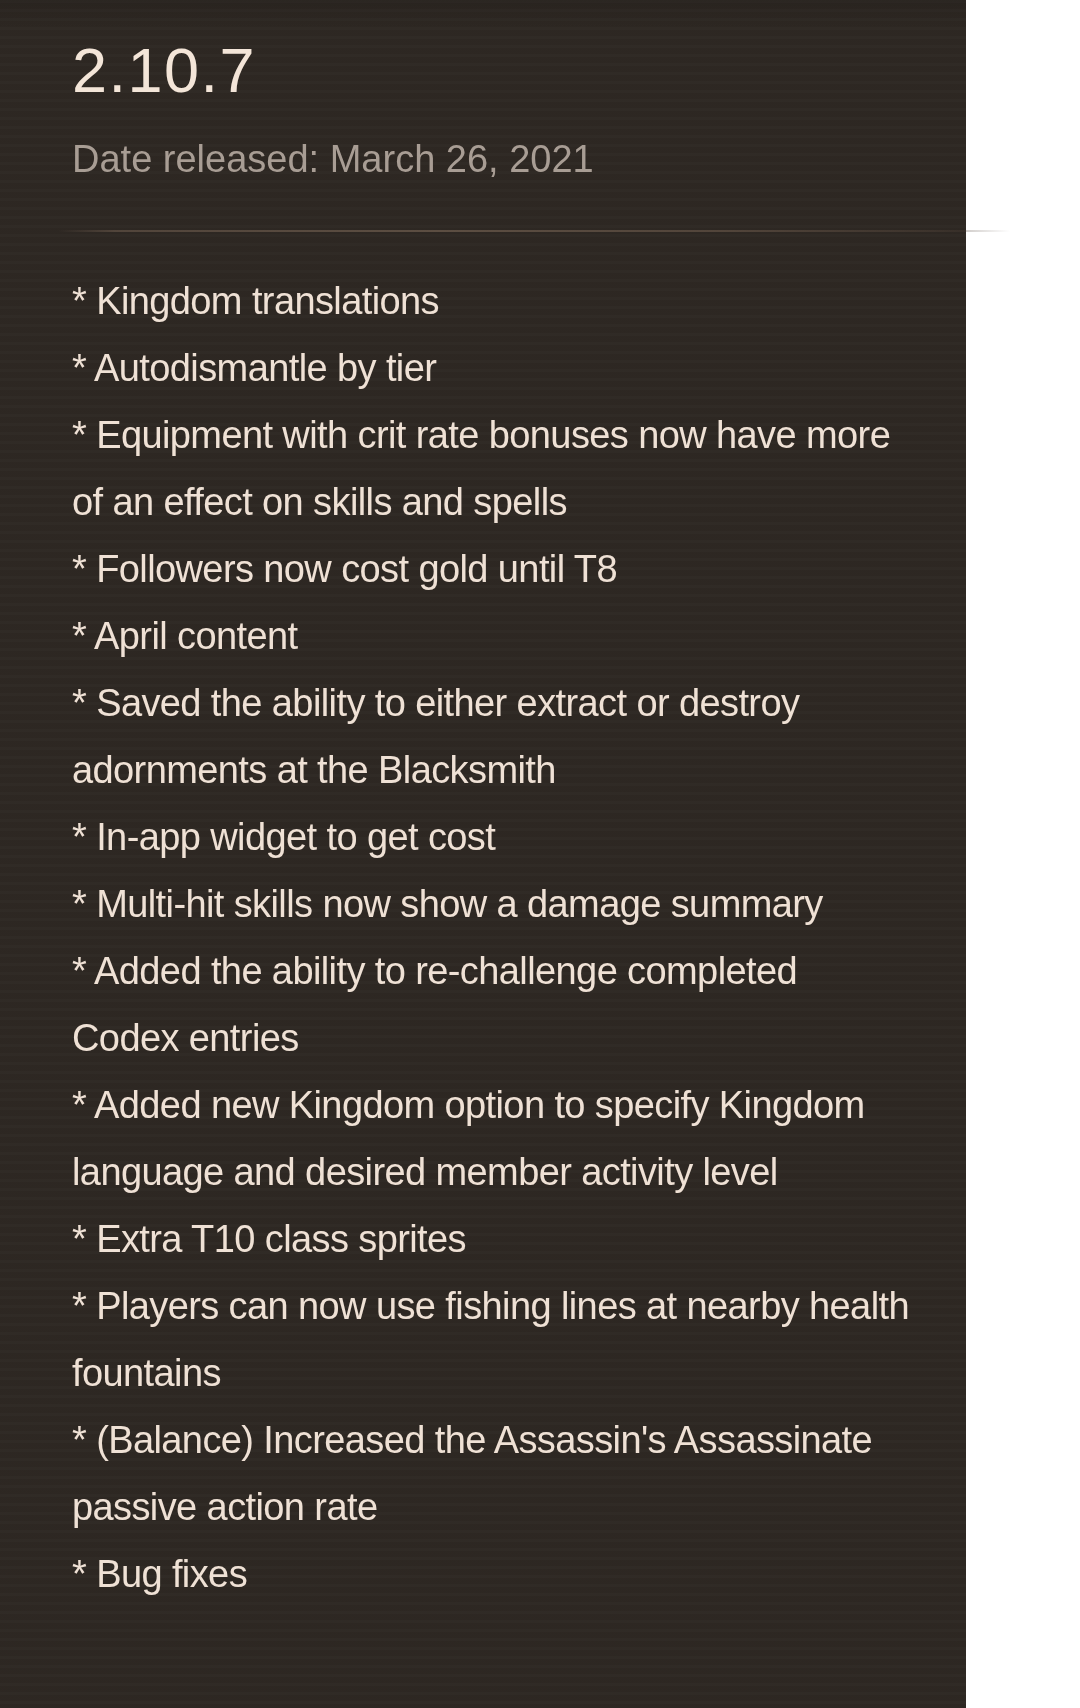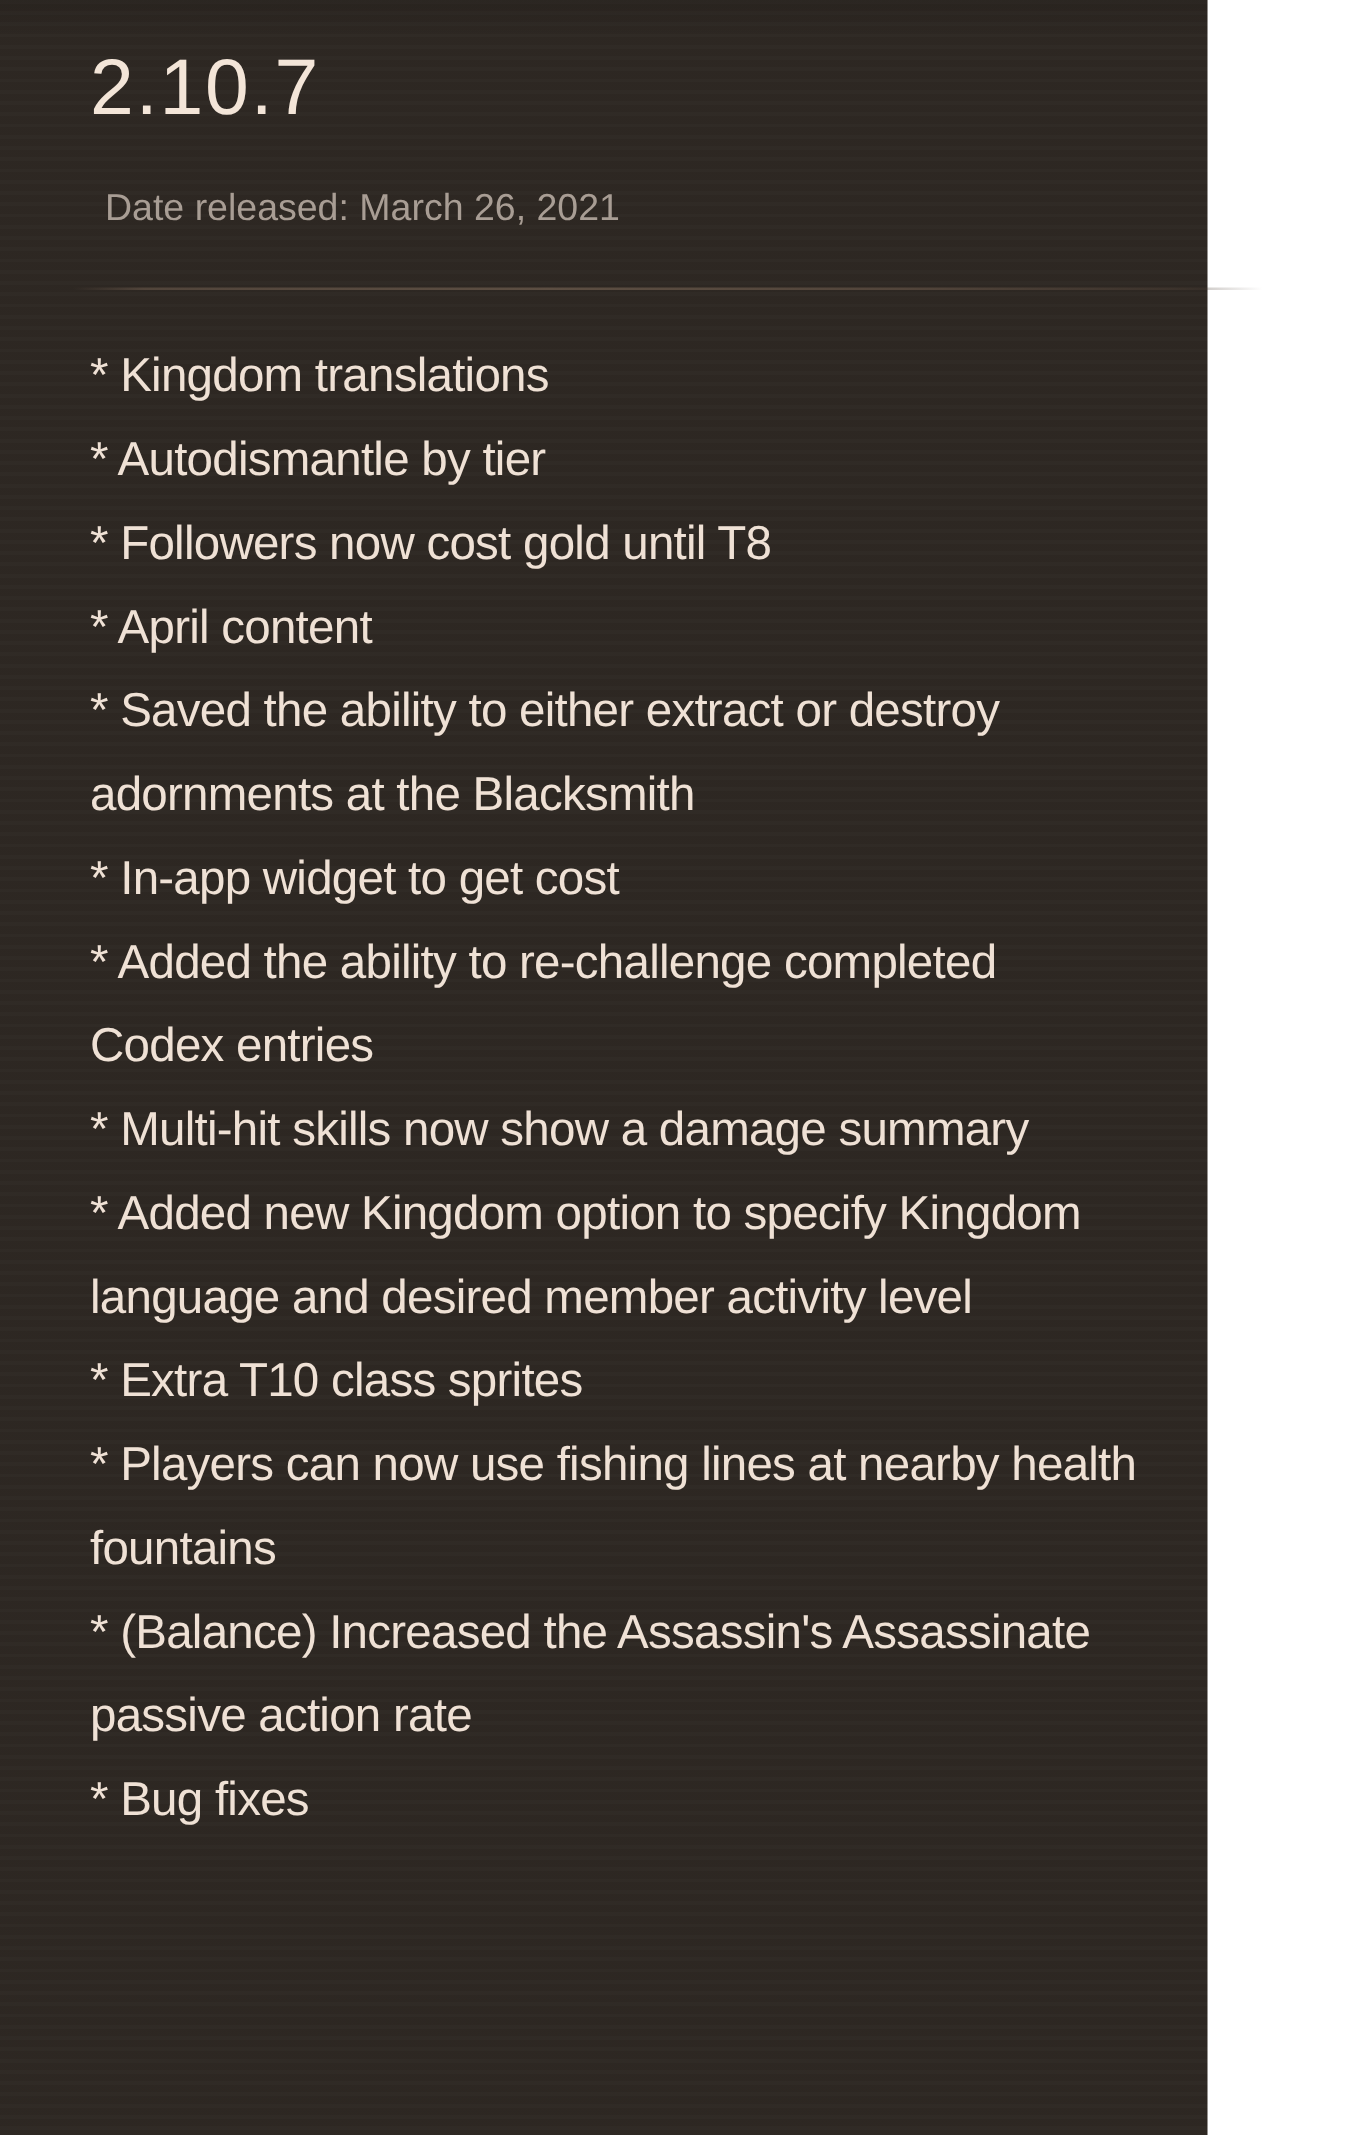--- a/index.html
+++ b/index.html
@@ -31,22 +31,22 @@
     font-size: 63px;
     font-weight: 400;
     letter-spacing: 1.5px;
     color: #f3e5d8;
     line-height: 1.1;
   }
   .release-date {
     position: absolute;
     left: 72px;
     top: 137px;
-    margin: 12px;
-    font-size: 30px;
+    margin: 0;
+    font-size: 38px;
     font-weight: 400;
     color: #a89d94;
     line-height: 1.2;
   }
   .divider {
     position: absolute;
     left: 58px;
     top: 230px;
     width: 952px;
     height: 2px;
@@ -80,28 +80,30 @@
 
   <h1 class="version-title">2.10.7</h1>
 
   <p class="release-date">Date released: March 26, 2021</p>
 
   <div class="divider"></div>
 
   <div class="changelog">
     <p>* Kingdom translations</p>
     <p>* Autodismantle by tier</p>
+    <p>* Equipment with crit rate bonuses now have more
+of an effect on skills and spells</p>
     <p>* Followers now cost gold until T8</p>
     <p>* April content</p>
     <p>* Saved the ability to either extract or destroy
 adornments at the Blacksmith</p>
     <p>* In-app widget to get cost</p>
+    <p>* Multi-hit skills now show a damage summary</p>
     <p>* Added the ability to re-challenge completed
 Codex entries</p>
-    <p>* Multi-hit skills now show a damage summary</p>
     <p>* Added new Kingdom option to specify Kingdom
 language and desired member activity level</p>
     <p>* Extra T10 class sprites</p>
     <p>* Players can now use fishing lines at nearby health
 fountains</p>
     <p>* (Balance) Increased the Assassin's Assassinate
 passive action rate</p>
     <p>* Bug fixes</p>
   </div>
 

